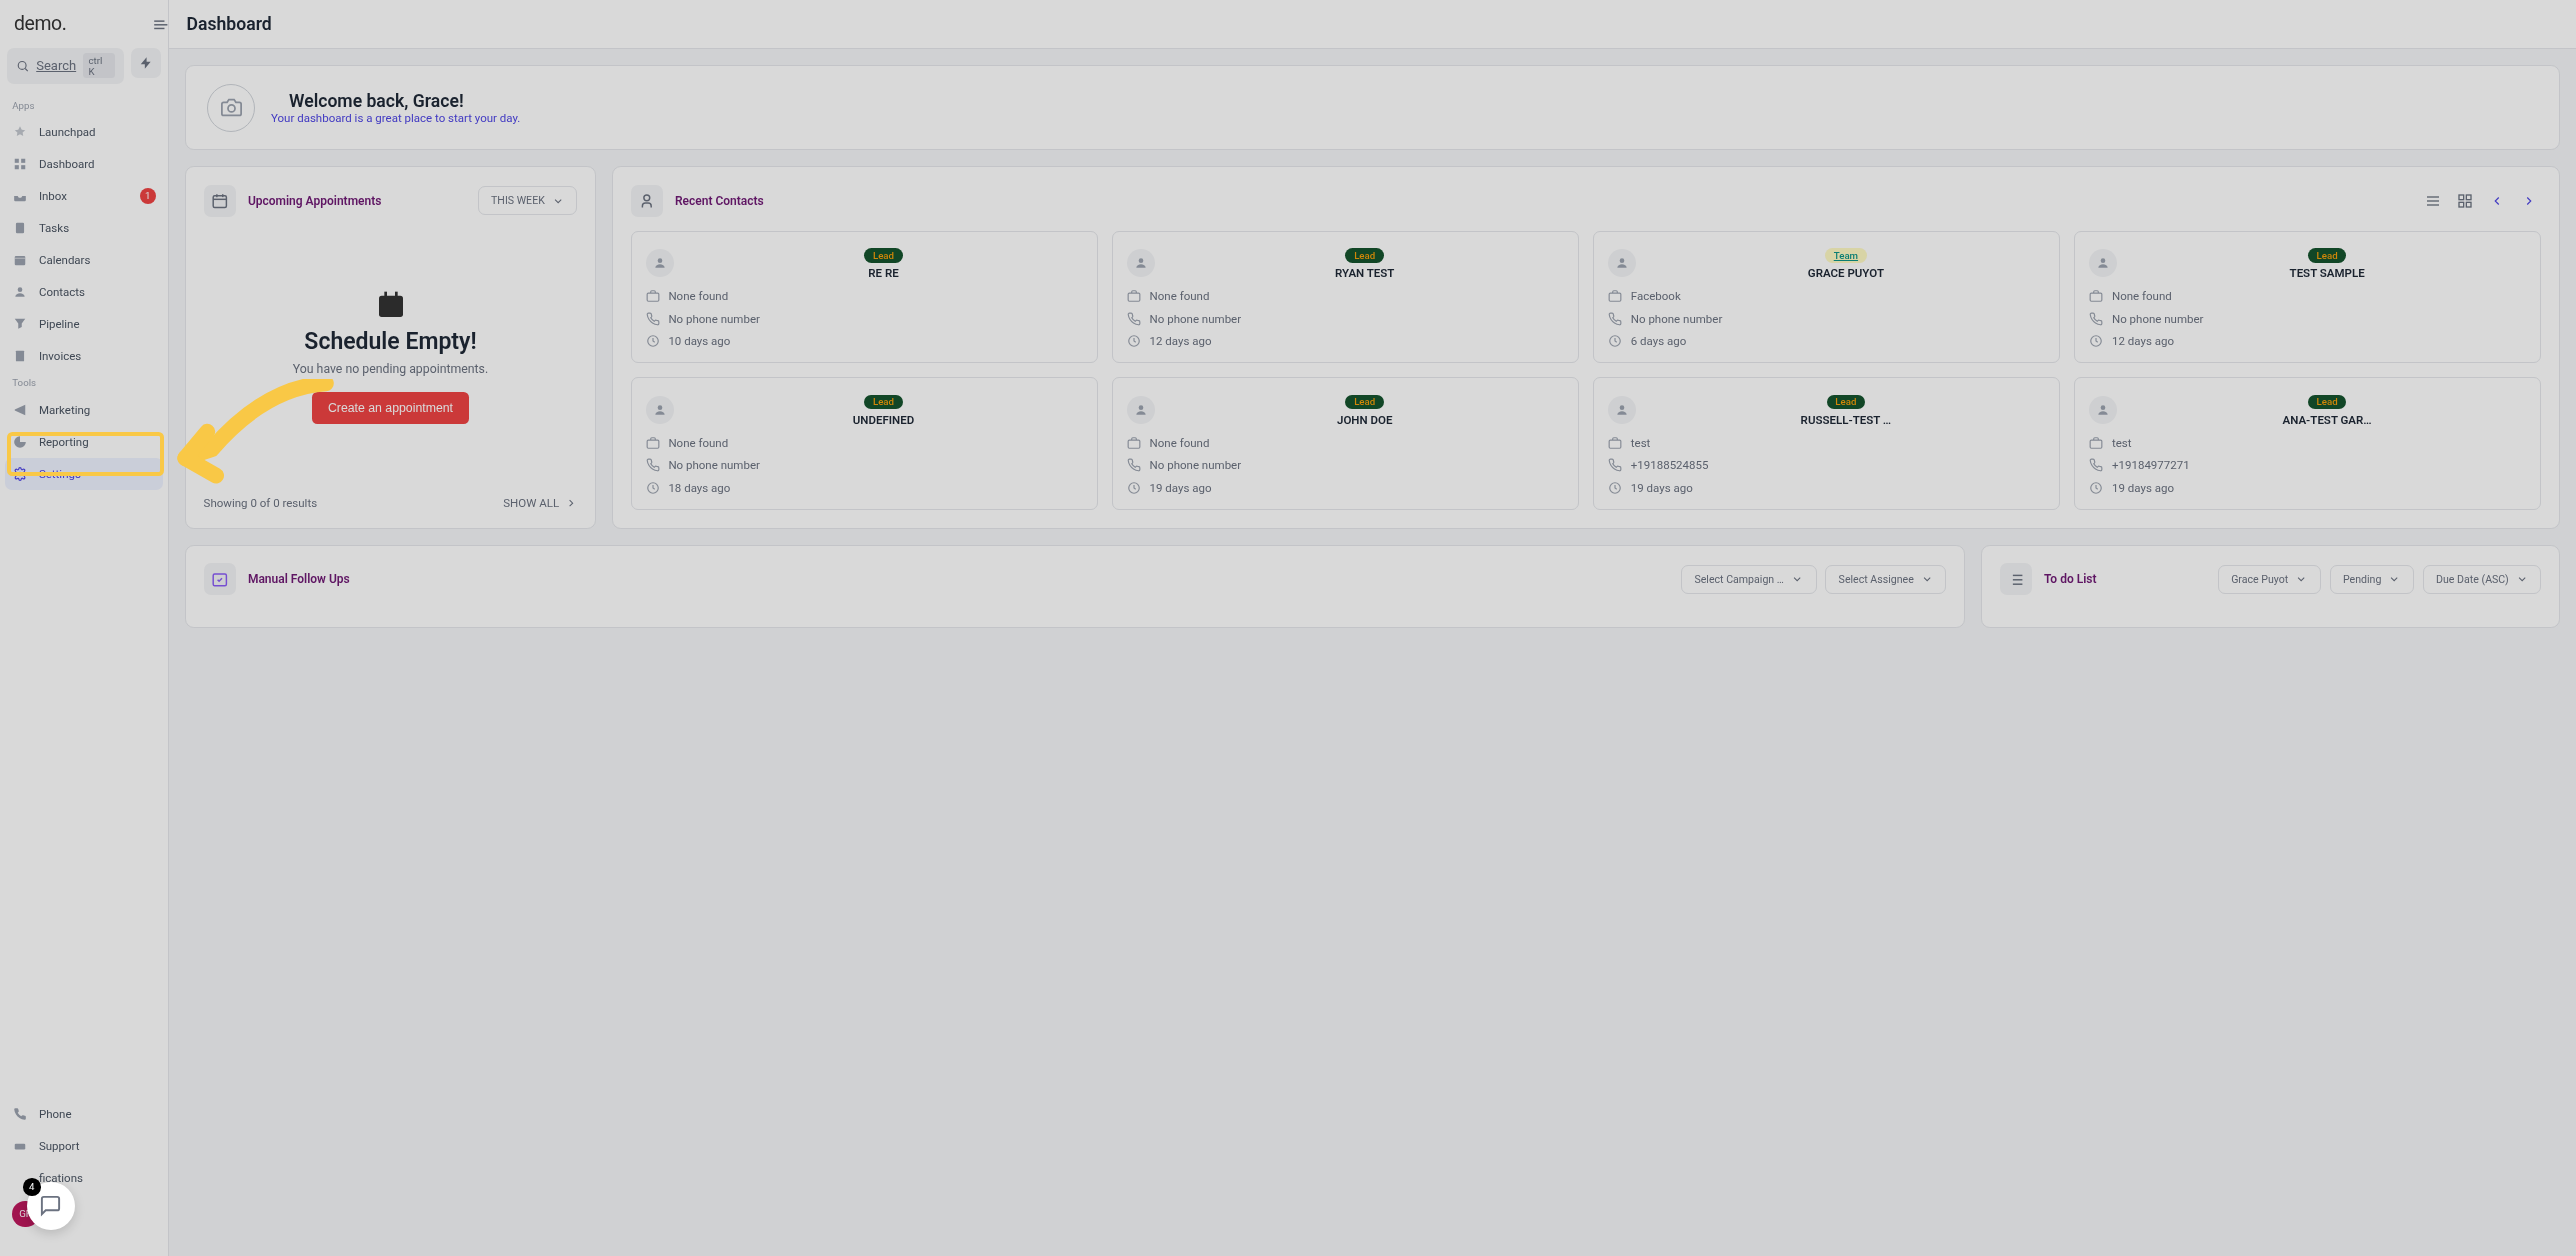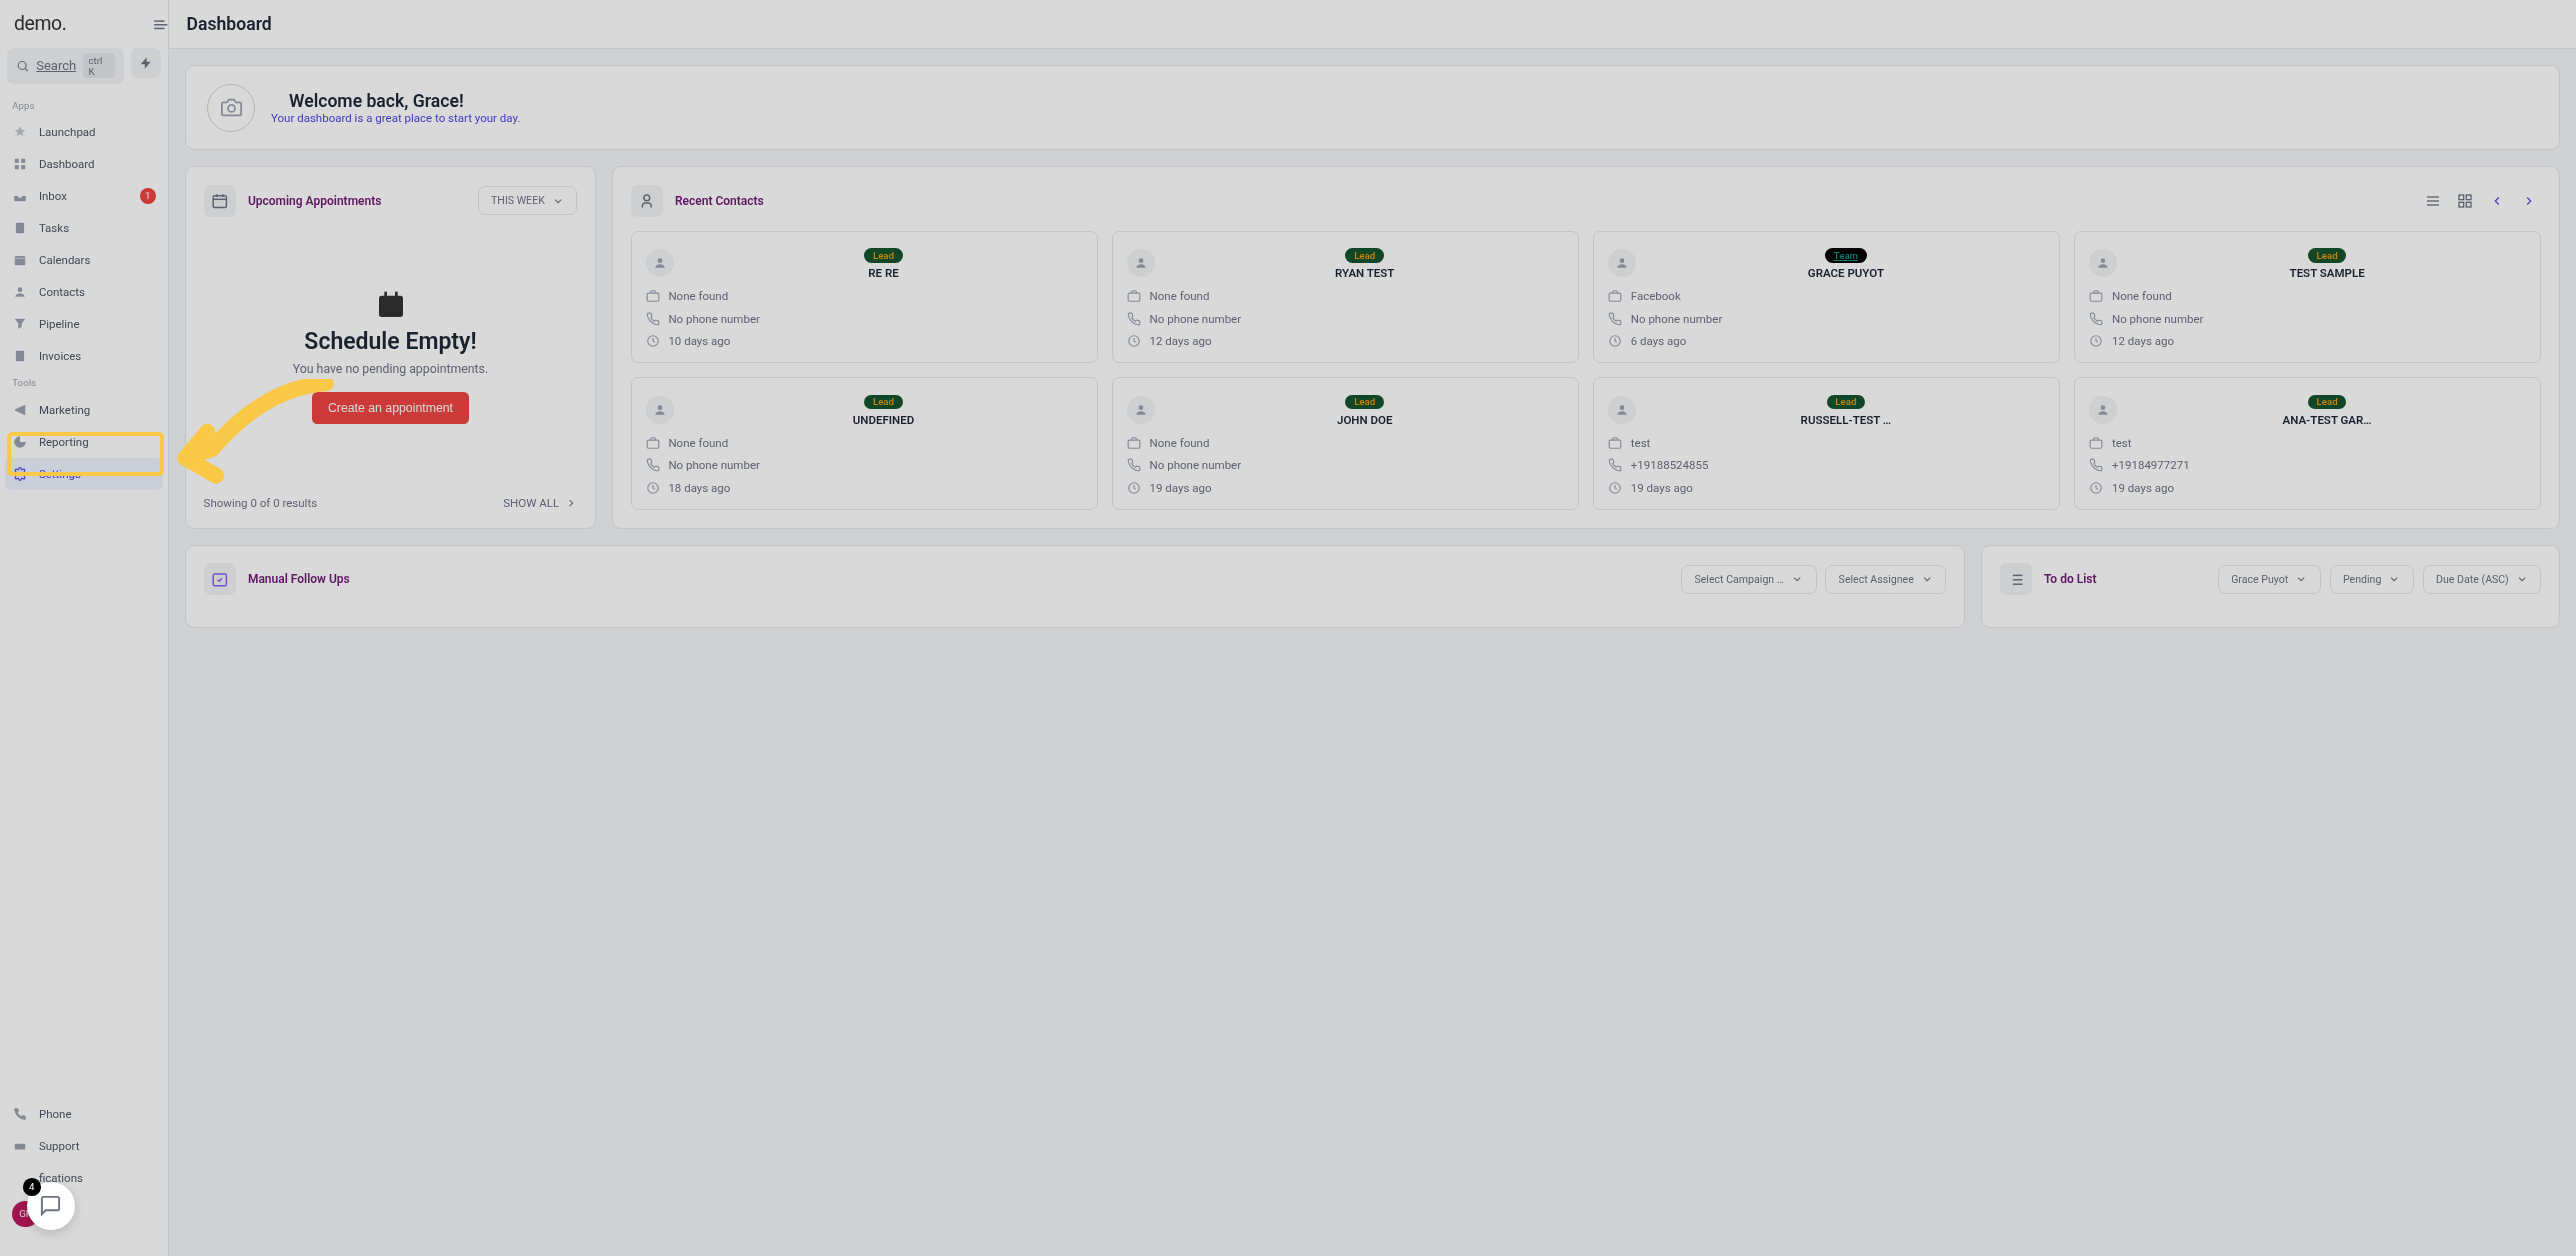--- a/index.html
+++ b/index.html
@@ -49,21 +49,21 @@
 .show-all { display: flex; align-items: center; gap: 6px; cursor: pointer; }
 .contacts-head-right { display: flex; align-items: center; gap: 7px; }
 .icon-btn-sm { width: 25px; height: 25px; display: flex; align-items: center; justify-content: center; cursor: pointer; color: #6b7280; border-radius: 3.5px; }
 .contacts-grid { display: grid; grid-template-columns: repeat(4, 1fr); gap: 14px; }
 .contact-card { border: 0.9px solid #e5e7eb; border-radius: 7px; padding: 14px; display: flex; flex-direction: column; gap: 8.8px; }
 .contact-top { display: flex; align-items: center; gap: 10.6px; }
 .contact-avatar { width: 28px; height: 28px; border-radius: 50%; background: #f3f4f6; display: flex; align-items: center; justify-content: center; color: #9ca3af; }
 .contact-meta { flex: 1; text-align: center; }
 .tag { display: inline-block; padding: 1.8px 8.8px; border-radius: 881px; font-size: 9.7px; font-weight: 500; }
 .tag-lead { background: #14532d; color: #f59e0b; }
-.tag-team { background: #000000; color: #0d9488; text-decoration: underline; }
+.tag-team { background: #fef9c3; color: #0d9488; text-decoration: underline; }
 .contact-name { font-size: 11.5px; font-weight: 600; color: #1f2937; margin-top: 3.5px; white-space: nowrap; overflow: hidden; text-overflow: ellipsis; }
 .contact-row { display: flex; align-items: center; gap: 8.8px; font-size: 11.5px; color: #6b7280; }
 .contact-row svg { width: 14px; height: 14px; color: #9ca3af; }
 .card.todo { width: 579px; flex-shrink: 0; }
 .card.follow { flex: 1; }
 .head-filters { display: flex; gap: 8.8px; }
 .highlight-box { position: absolute; border: 4.4px solid #f9c846; border-radius: 5.3px; z-index: 100; pointer-events: none; }
 .arrow-annotation { position: absolute; z-index: 101; pointer-events: none; }
 .chat-widget { position: absolute; bottom: 26.5px; left: 26.5px; width: 48px; height: 48px; background: #fff; border-radius: 50%; box-shadow: 0 3.5px 10.6px rgba(0,0,0,0.15); display: flex; align-items: center; justify-content: center; z-index: 60; }
 .chat-badge { position: absolute; top: -3.5px; left: -3.5px; background: #000; color: #fff; border-radius: 50%; width: 17.6px; height: 17.6px; font-size: 9.7px; display: flex; align-items: center; justify-content: center; }

